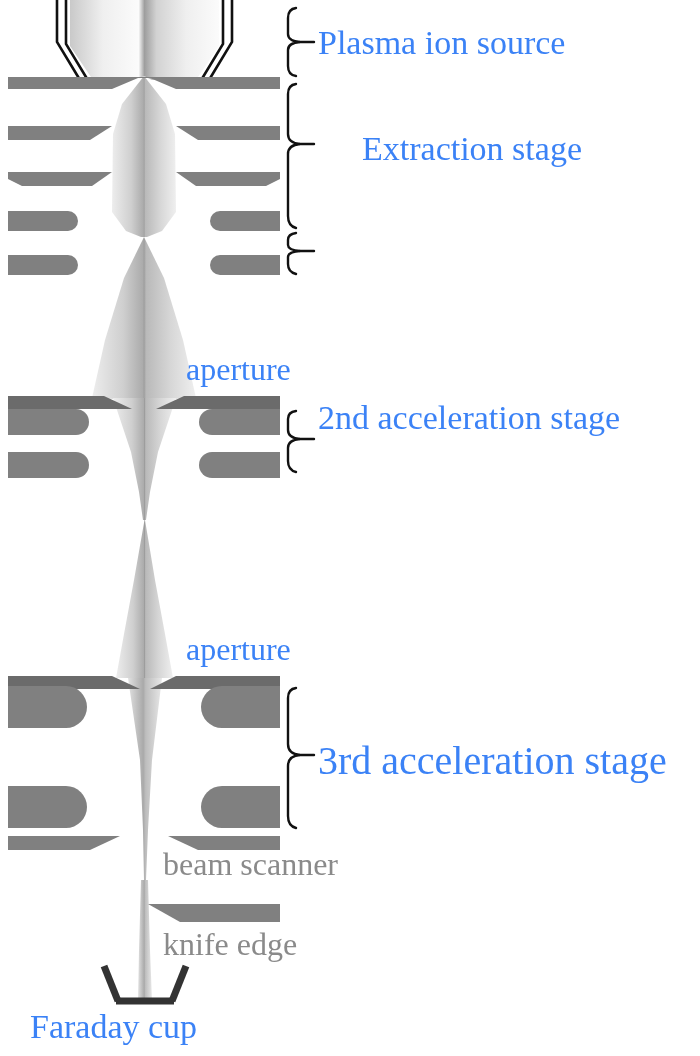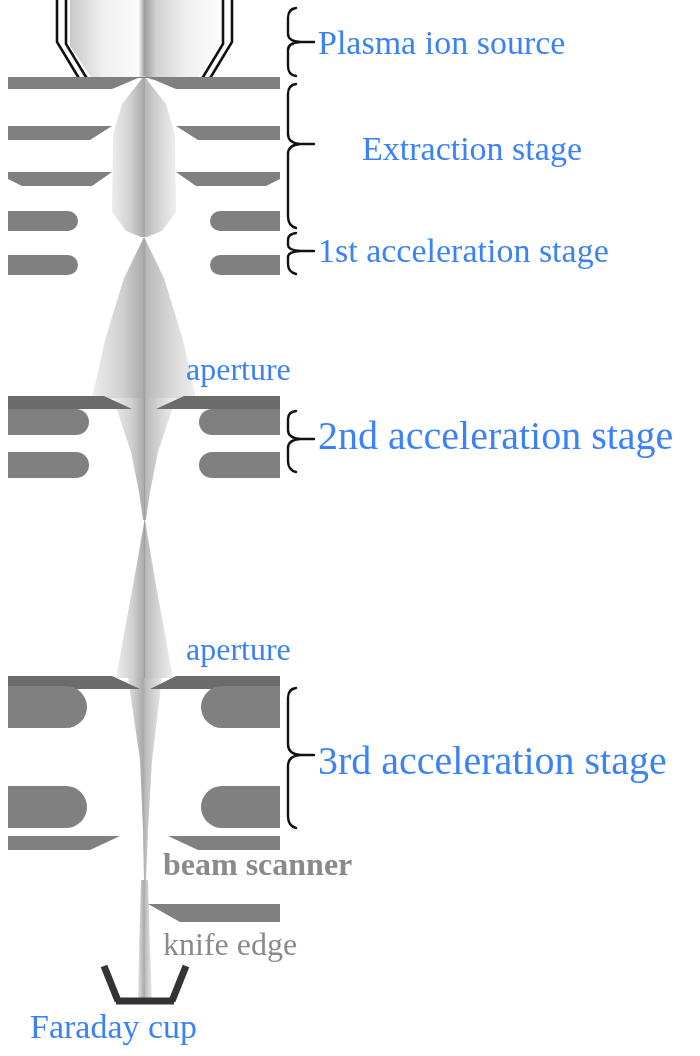--- a/index.html
+++ b/index.html
@@ -163,29 +163,28 @@
 
       <path d="M 296 688 Q 288 689 288 698 L 288 744 Q 288 754 300 755 Q 288 756 288 766 L 288 816 Q 288 826 296 828"></path>
       <path d="M 300 755 L 314 755"></path>
     </g>
   </svg>
 
   <div class="lbl lbl-black" style="left:318px; top:26px;  font-size:34px;">Plasma ion source</div>
 
   <div class="lbl lbl-black" style="left:318px; top:132px; font-size:34px;margin-left:44px;">Extraction stage</div>
 
-  <div class="lbl lbl-black" style="left:318px; top:234px; font-size:34px;">1st acceleration stage</div>
 
-  <div class="lbl lbl-black" style="left:318px; top:416px; font-size:40px;">2nd acceleration stage</div>
+  <div class="lbl lbl-black" style="left:318px; top:401px; font-size:34px;">2nd acceleration stage</div>
 
   <div class="lbl lbl-black" style="left:318px; top:741px; font-size:40px;">3rd acceleration stage</div>
 
   <div class="lbl lbl-black" style="left:186px; top:353px; font-size:32px;">aperture</div>
 
   <div class="lbl lbl-black" style="left:186px; top:633px; font-size:32px;">aperture</div>
 
-  <div class="lbl lbl-gray" style="left:163px; top:848px; font-size:32px;font-weight:bold;">beam scanner</div>
+  <div class="lbl lbl-gray" style="left:163px; top:848px; font-size:32px;">beam scanner</div>
 
   <div class="lbl lbl-black" style="left:30px; top:1010px; font-size:34px;">Faraday cup</div>
 
   <div class="lbl lbl-gray" style="left:163px; top:928px; font-size:32px;">knife edge</div>
 
 </div>
 
 </body></html>

